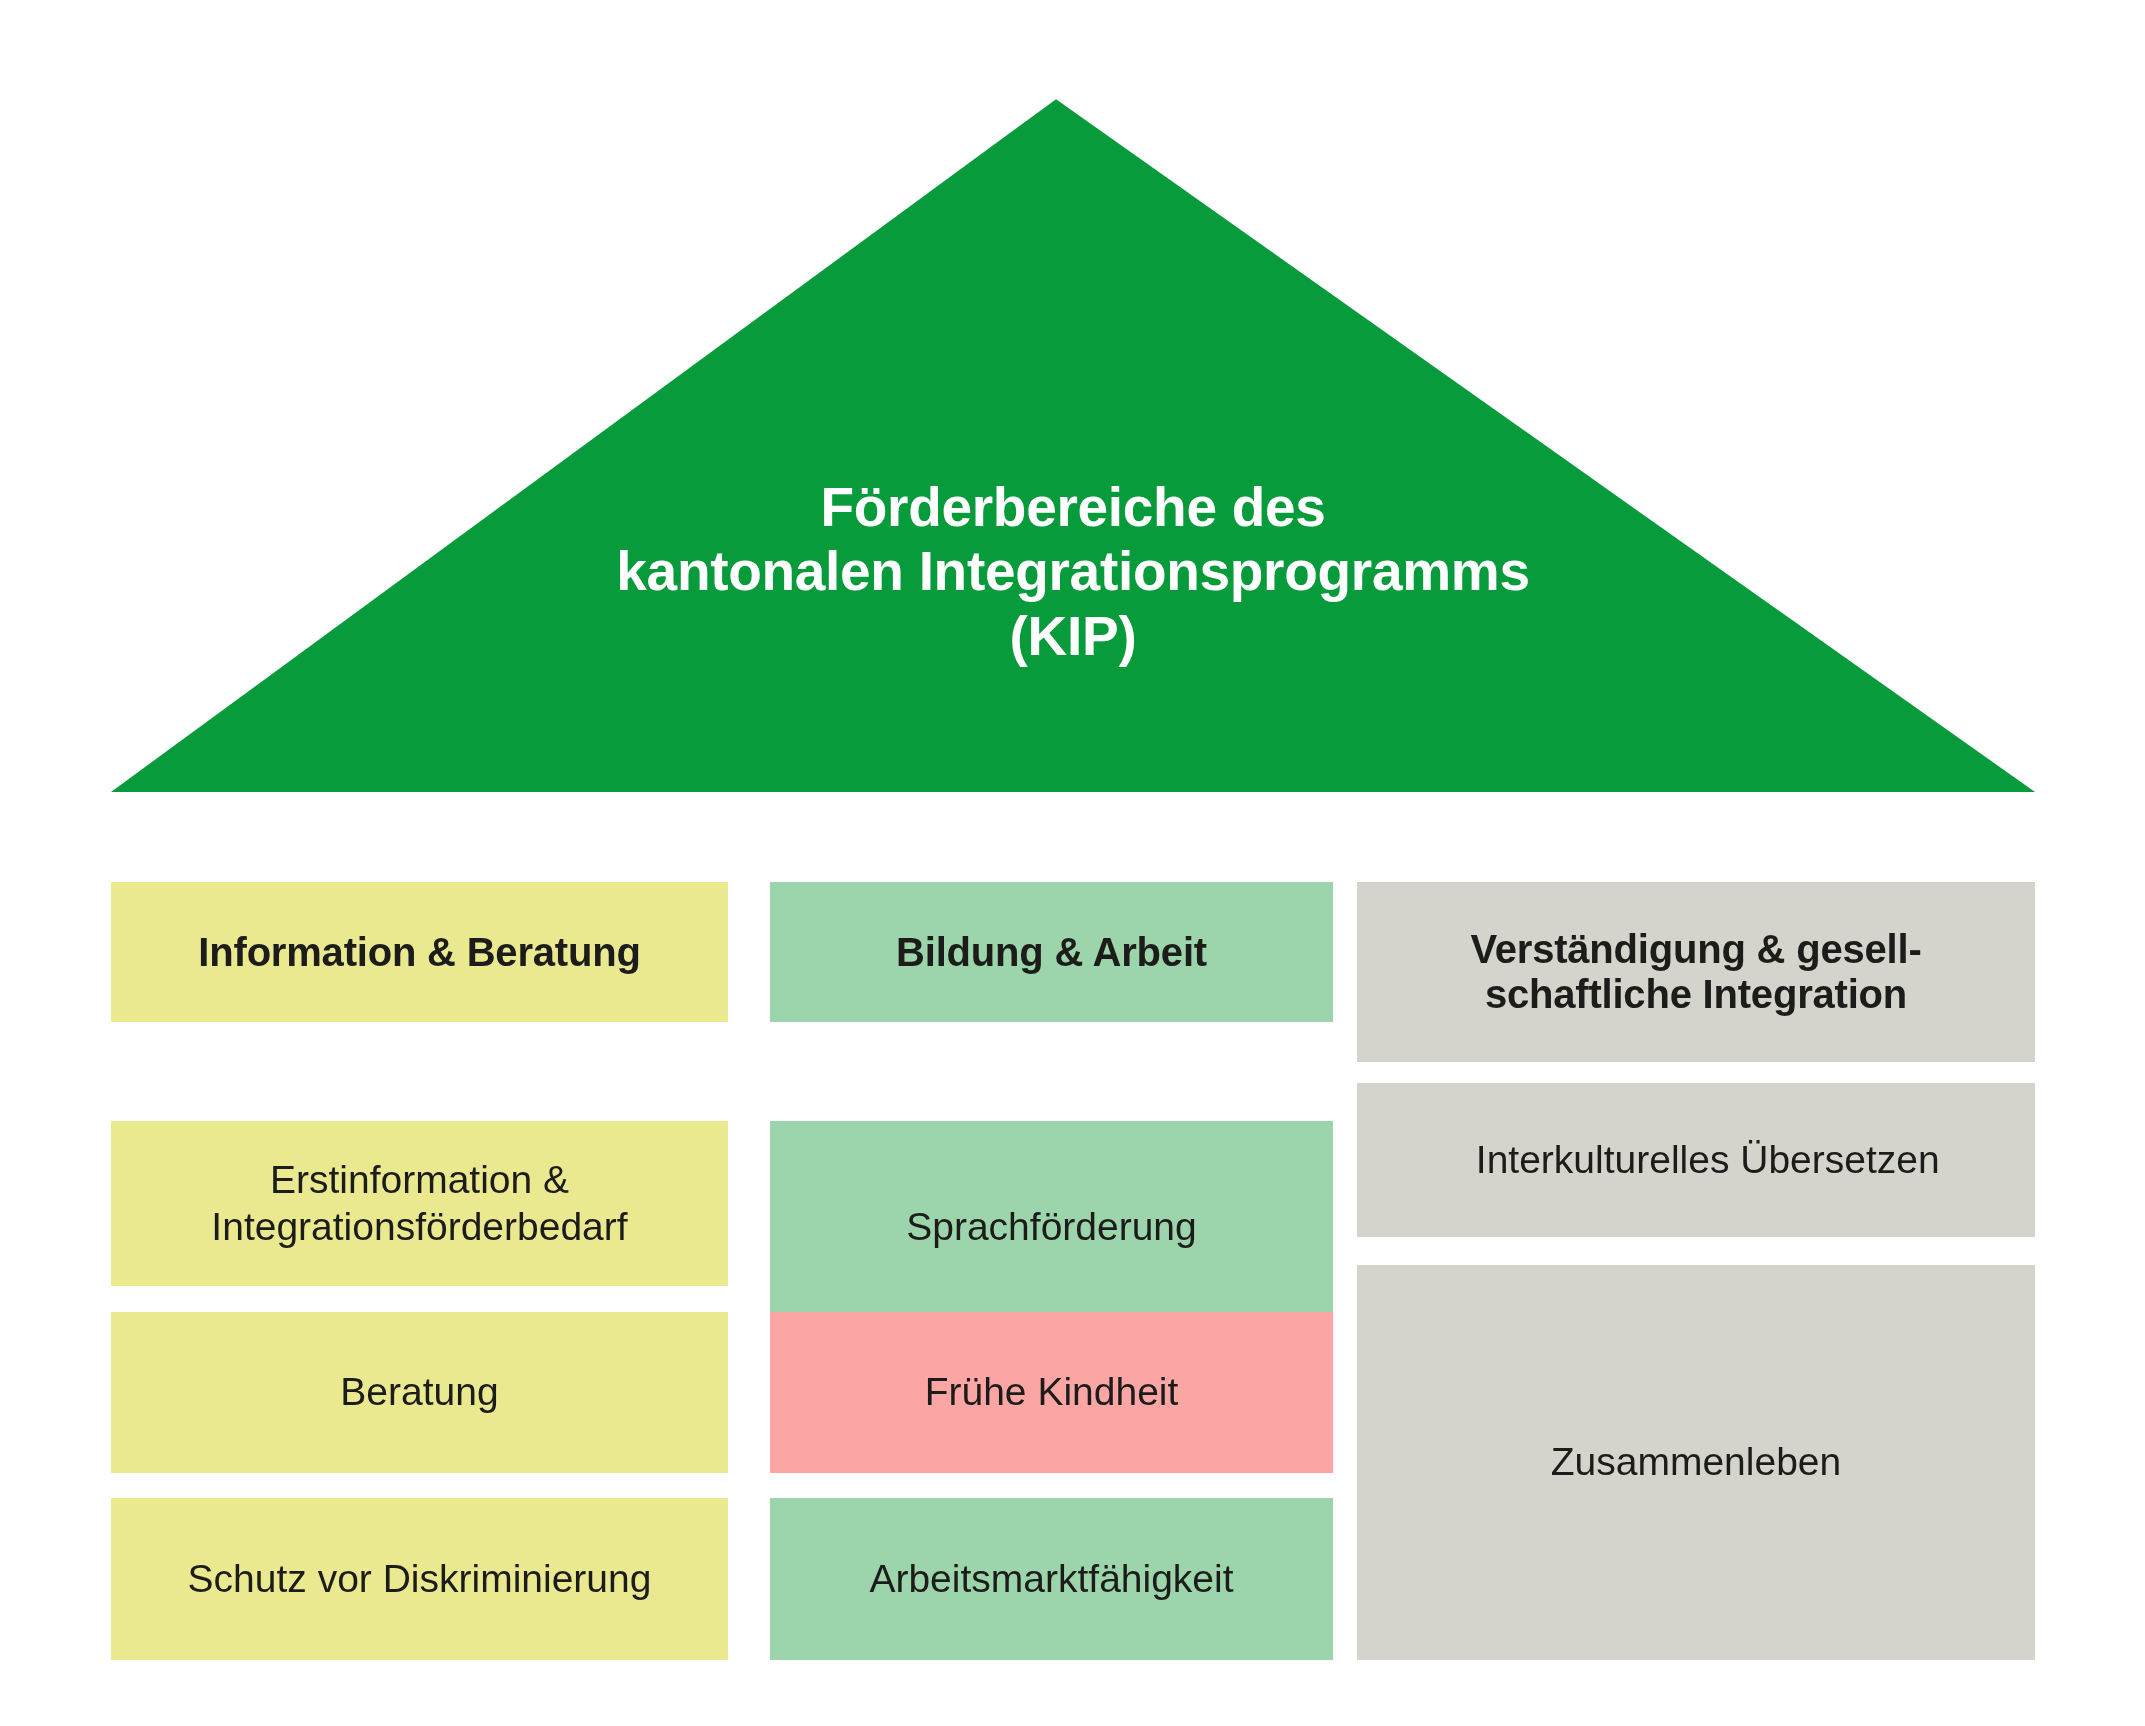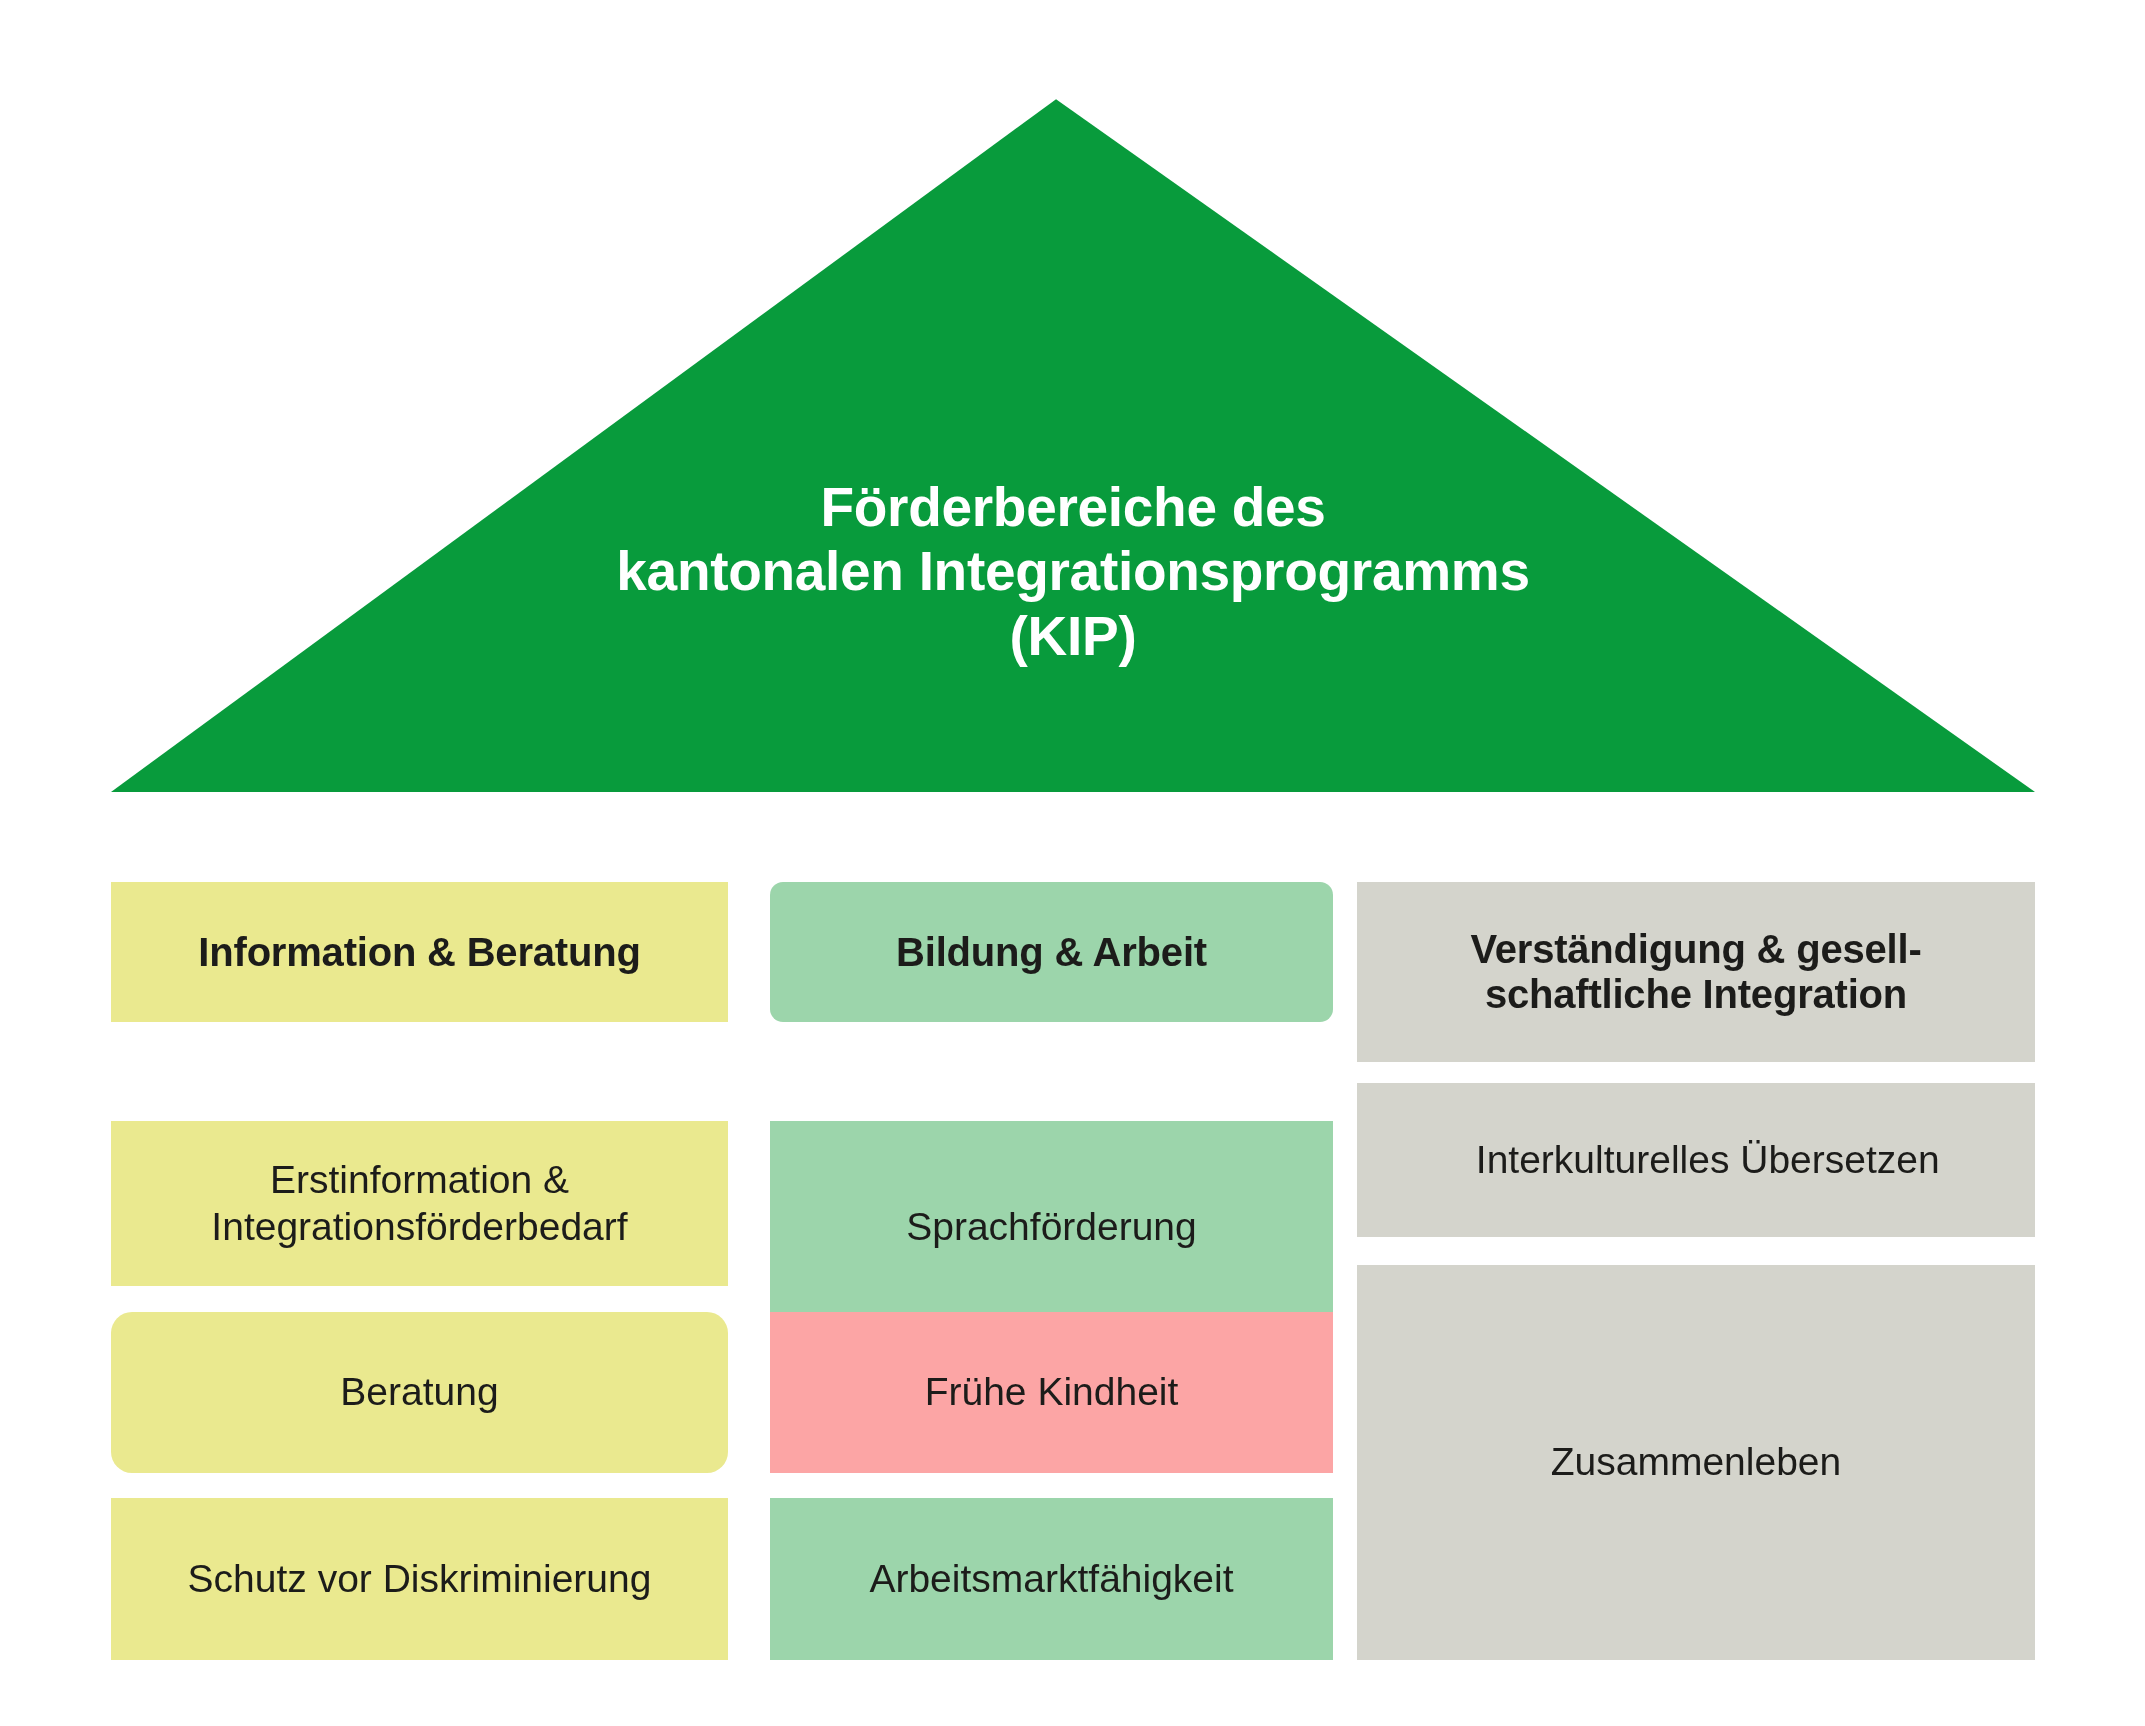--- a/index.html
+++ b/index.html
@@ -99,26 +99,26 @@
 kantonalen Integrationsprogramms
 (KIP)</div>
   </div>
 
   <div id="columns">
 
     <div class="column col-0">
       <div class="box box-header" style="position: absolute; left: 0px; top: 0px; width: 617px; height: 140px; background: rgb(234, 233, 143); color: rgb(28, 28, 26);">Information &amp; Beratung</div>
       <div class="box box-item" style="position: absolute; left: 0px; top: 239px; width: 617px; height: 165px; background: rgb(234, 233, 143); color: rgb(28, 28, 26);">Erstinformation &amp;
 Integrationsförderbedarf</div>
-      <div class="box box-item" style="position: absolute; left: 0px; top: 430px; width: 617px; height: 161px; background: rgb(234, 233, 143); color: rgb(28, 28, 26); border-radius: 21px;">Beratung</div>
+      <div class="box box-item" style="position: absolute; left: 0px; top: 430px; width: 617px; height: 161px; background: rgb(234, 233, 143); color: rgb(28, 28, 26);">Beratung</div>
       <div class="box box-item" style="position: absolute; left: 0px; top: 616px; width: 617px; height: 162px; background: rgb(234, 233, 143); color: rgb(28, 28, 26);">Schutz vor Diskriminierung</div>
     </div>
 
     <div class="column col-1">
-      <div class="box box-header" style="position: absolute; left: 0px; top: 0px; width: 563px; height: 140px; background: rgb(156, 213, 171); color: rgb(28, 28, 26); border-radius: 13px;">Bildung &amp; Arbeit</div>
+      <div class="box box-header" style="position: absolute; left: 0px; top: 0px; width: 563px; height: 140px; background: rgb(156, 213, 171); color: rgb(28, 28, 26);">Bildung &amp; Arbeit</div>
       <div class="box box-item" style="position: absolute; left: 0px; top: 239px; width: 563px; height: 212px; background: rgb(156, 213, 171); color: rgb(28, 28, 26);">Sprachförderung</div>
       <div class="box box-item" style="position: absolute; left: 0px; top: 430px; width: 563px; height: 161px; background: #fca5a5; color: rgb(28, 28, 26);">Frühe Kindheit</div>
       <div class="box box-item" style="position: absolute; left: 0px; top: 616px; width: 563px; height: 162px; background: rgb(156, 213, 171); color: rgb(28, 28, 26);">Arbeitsmarktfähigkeit</div>
     </div>
 
     <div class="column col-2">
       <div class="box box-header" style="position: absolute; left: 0px; top: 0px; width: 678px; height: 180px; background: rgb(212, 212, 204); color: rgb(28, 28, 26);">Verständigung &amp; gesell-
 schaftliche Integration</div>
       <div class="box box-item" style="position: absolute; left: 0px; top: 201px; width: 678px; height: 154px; background: rgb(212, 212, 204); color: rgb(28, 28, 26); padding-left: 32px;">Interkulturelles Übersetzen</div>
       <div class="box box-item" style="position: absolute; left: 0px; top: 383px; width: 678px; height: 395px; background: rgb(212, 212, 204); color: rgb(28, 28, 26);">Zusammenleben</div>

